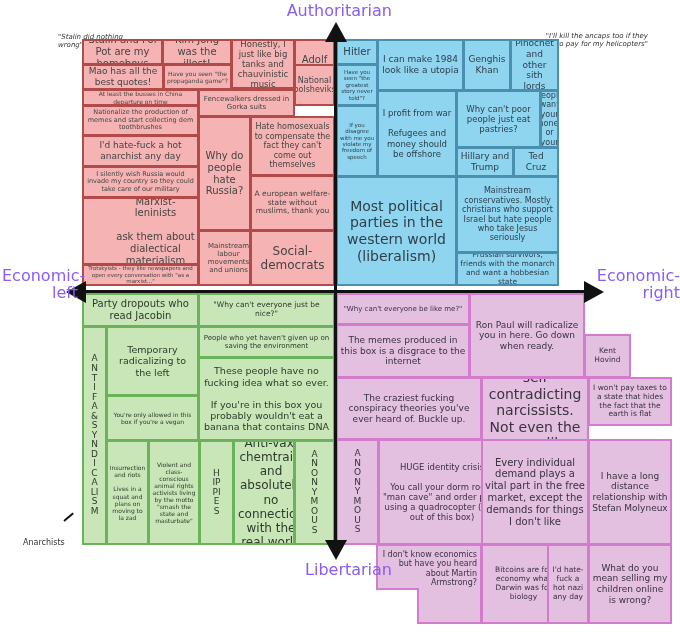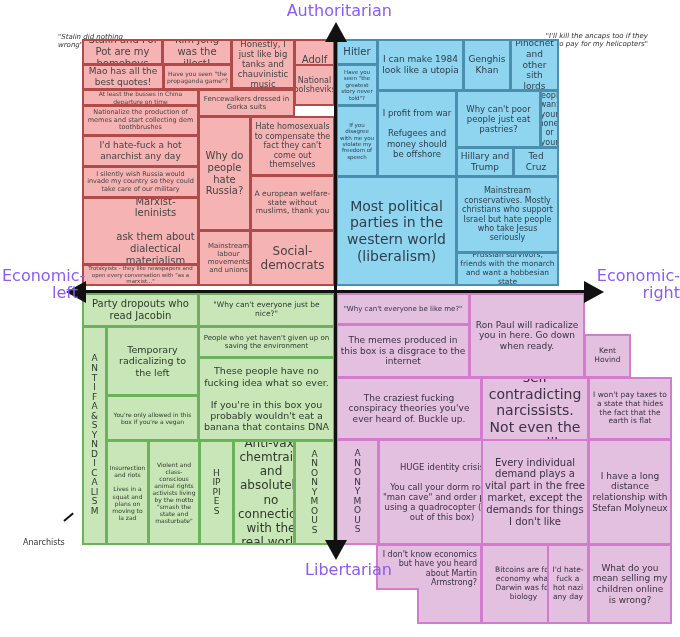--- a/index.html
+++ b/index.html
@@ -84,21 +84,21 @@
 <div class="box g vert" style="left:294px;top:440px;width:41px;height:105px;font-size:9px;word-break:break-all;padding:0 14px;">ANONYMOUS</div>
 </div>
 
 <div>
 <div class="box p" style="left:336px;top:293px;width:134px;height:32px;font-size:7px;">"Why can't everyone be like me?"</div>
 <div class="box p" style="left:469px;top:293px;width:116px;height:85px;font-size:9px;">Ron Paul will radicalize you in here. Go down when ready.</div>
 <div class="box p" style="left:336px;top:324px;width:134px;height:54px;font-size:9px;">The memes produced in this box is a disgrace to the internet</div>
 <div class="box p" style="left:584px;top:334px;width:47px;height:44px;font-size:7.5px;">Kent Hovind</div>
 <div class="box p" style="left:336px;top:377px;width:146px;height:63px;font-size:9px;">The craziest fucking conspiracy theories you've ever heard of. Buckle up.</div>
 <div class="box p" style="left:481px;top:377px;width:108px;height:67px;font-size:14px;">Minarchists - self contradicting narcissists. Not even the ancaps likes them</div>
-<div class="box p" style="left:588px;top:377px;width:84px;height:63px;font-size:7.5px;">I won't pay taxes to a state that hides the fact that the earth is flat</div>
+<div class="box p" style="left:588px;top:377px;width:84px;height:49px;font-size:7.5px;">I won't pay taxes to a state that hides the fact that the earth is flat</div>
 <div class="box p vert" style="left:336px;top:439px;width:43px;height:106px;font-size:9px;word-break:break-all;padding:0 15px;">ANONYMOUS</div>
 <div class="box p" style="left:378px;top:439px;width:128px;height:106px;font-size:8.5px;white-space:pre-line;">HUGE identity crisis
 
 You call your dorm room "man cave" and order pizza using a quadrocopter (stay out of this box)</div>
 <div class="box p" style="left:481px;top:439px;width:108px;height:106px;font-size:10px;">Every individual demand plays a vital part in the free market, except the demands for things I don't like</div>
 <div class="box p" style="left:588px;top:439px;width:84px;height:106px;font-size:9px;">I have a long distance relationship with Stefan Molyneux</div>
 <div class="box p" style="left:376px;top:544px;width:106px;height:46px;font-size:8px;align-items:flex-start;justify-content:flex-start;text-align:right;padding:4px 3px;">I don't know economics but have you heard about Martin Armstrong?</div>
 <div class="box p" style="left:417px;top:588px;width:65px;height:36px;border-top:none;"></div>
 <div class="box p" style="left:481px;top:544px;width:85px;height:80px;font-size:7.5px;">Bitcoins are for economy what Darwin was for biology</div>
 <div class="box p" style="left:547px;top:544px;width:42px;height:80px;font-size:7.5px;">I'd hate-fuck a hot nazi any day</div>

